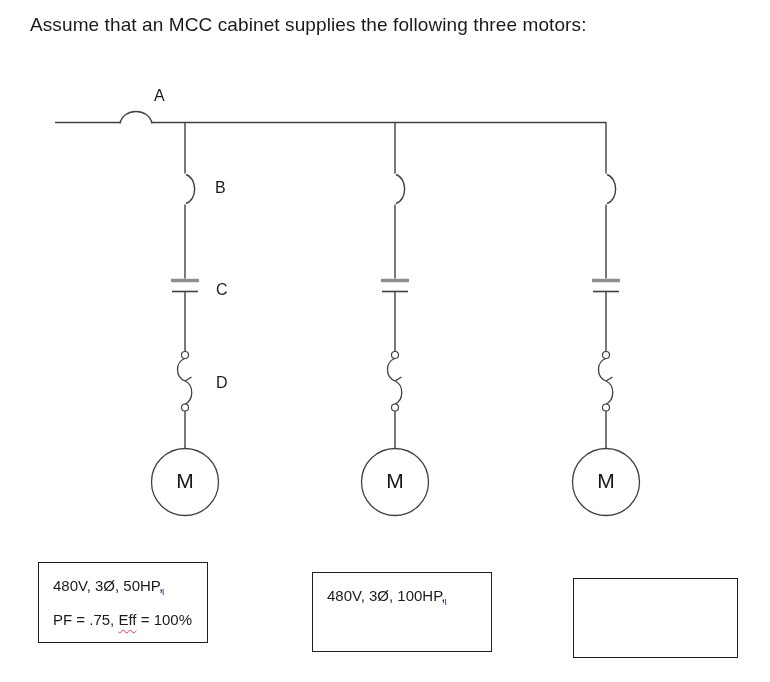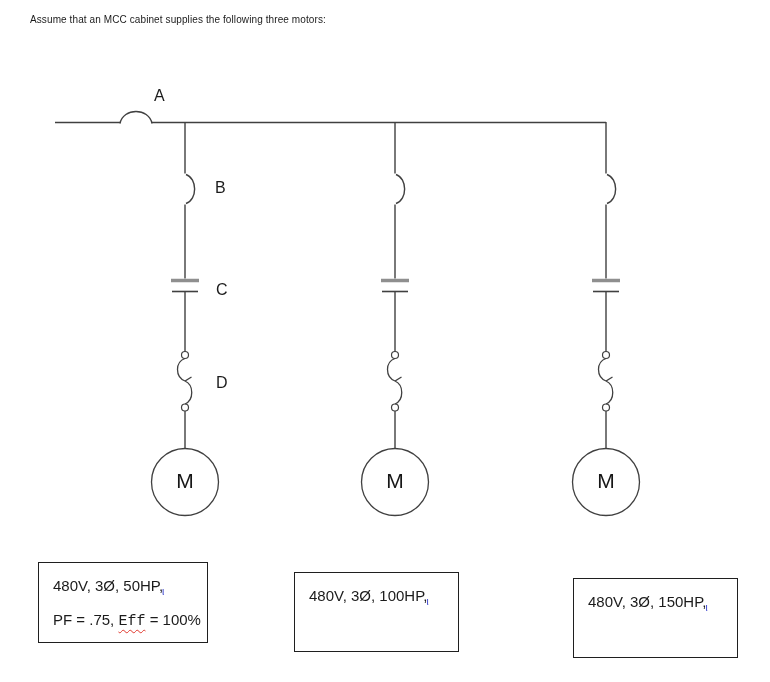--- a/index.html
+++ b/index.html
@@ -9,21 +9,21 @@
     height: 682px;
     background: #ffffff;
     font-family: "Liberation Sans", sans-serif;
     color: #1b1b1b;
     overflow: hidden;
   }
   .title {
     position: absolute;
     left: 30px;
     top: 14px;
-    font-size: 10px;
+    font-size: 19px;
     letter-spacing: 0.1px;
     color: #1b1b1b;
     white-space: nowrap;
   }
   .diagram-svg { position: absolute; left: 0; top: 0; }
   .comp-label {
     position: absolute;
     font-size: 16px;
     color: #1b1b1b;
   }
@@ -43,21 +43,20 @@
     font-size: 15px;
     line-height: 28px;
     white-space: nowrap;
   }
   .misspell {
     text-decoration-line: underline;
     text-decoration-style: wavy;
     text-decoration-color: #e0382d;
     text-decoration-thickness: 1px;
     text-underline-offset: 4px;
-    font-family: Liberation Mono, monospace;
   }
   .ink {
     color: #2b35c9;
     font-size: 10px;
     vertical-align: -4px;
     margin-left: -1px;
   }
   .stroke { stroke: #404040; fill: none; }
 </style>
 </head>
@@ -105,21 +104,20 @@
 
   <span class="motor-letter" style="left:160px; top:469px;">M</span>
   <span class="motor-letter" style="left:370px; top:469px;">M</span>
   <span class="motor-letter" style="left:581px; top:469px;">M</span>
 
   <div class="spec-box" style="left:38px; top:562px; width:170px; height:81px;">
     <div><span>480V, 3Ø, 50HP,</span><span class="ink">ι</span></div>
     <div><span>PF = .75, </span><span class="misspell">Eff</span><span> = 100%</span></div>
   </div>
 
-  <div class="spec-box" style="left:294px; top:572px; width:165px; height:80px;">
+  <div class="spec-box" style="left:312px; top:572px; width:180px; height:80px;">
     <div><span>480V, 3Ø, 100HP,</span><span class="ink">ι</span></div>
   </div>
 
   <div class="spec-box" style="left:573px; top:578px; width:165px; height:80px;">
-    <div><span>480V, 3Ø, 150HP,</span><span class="ink">ι</span></div>
   </div>
 
 </div>
 
 </body></html>

